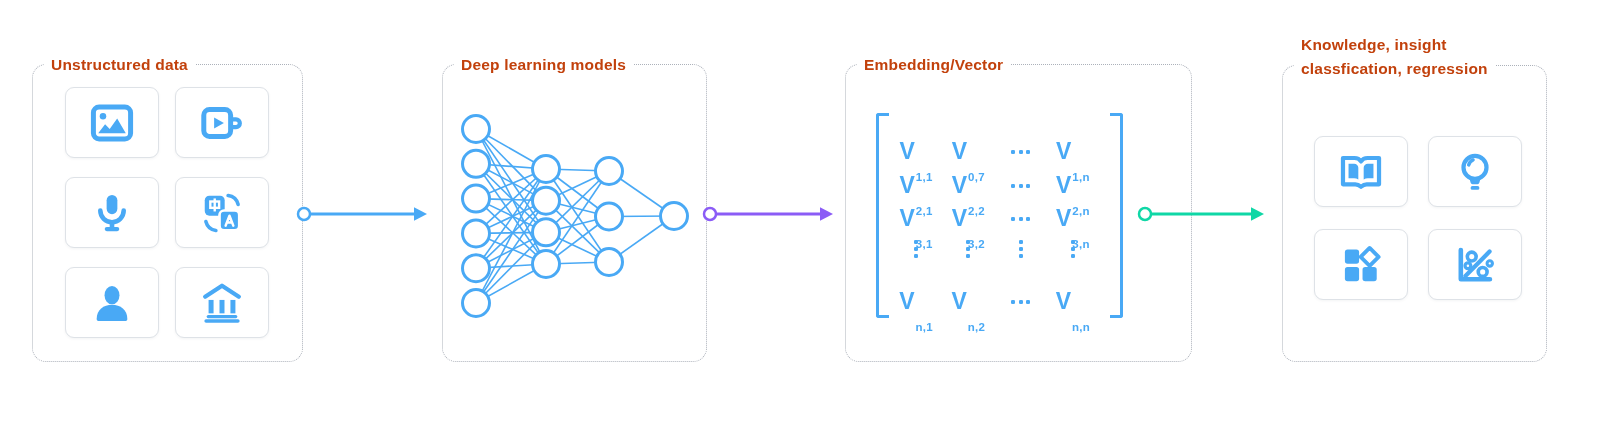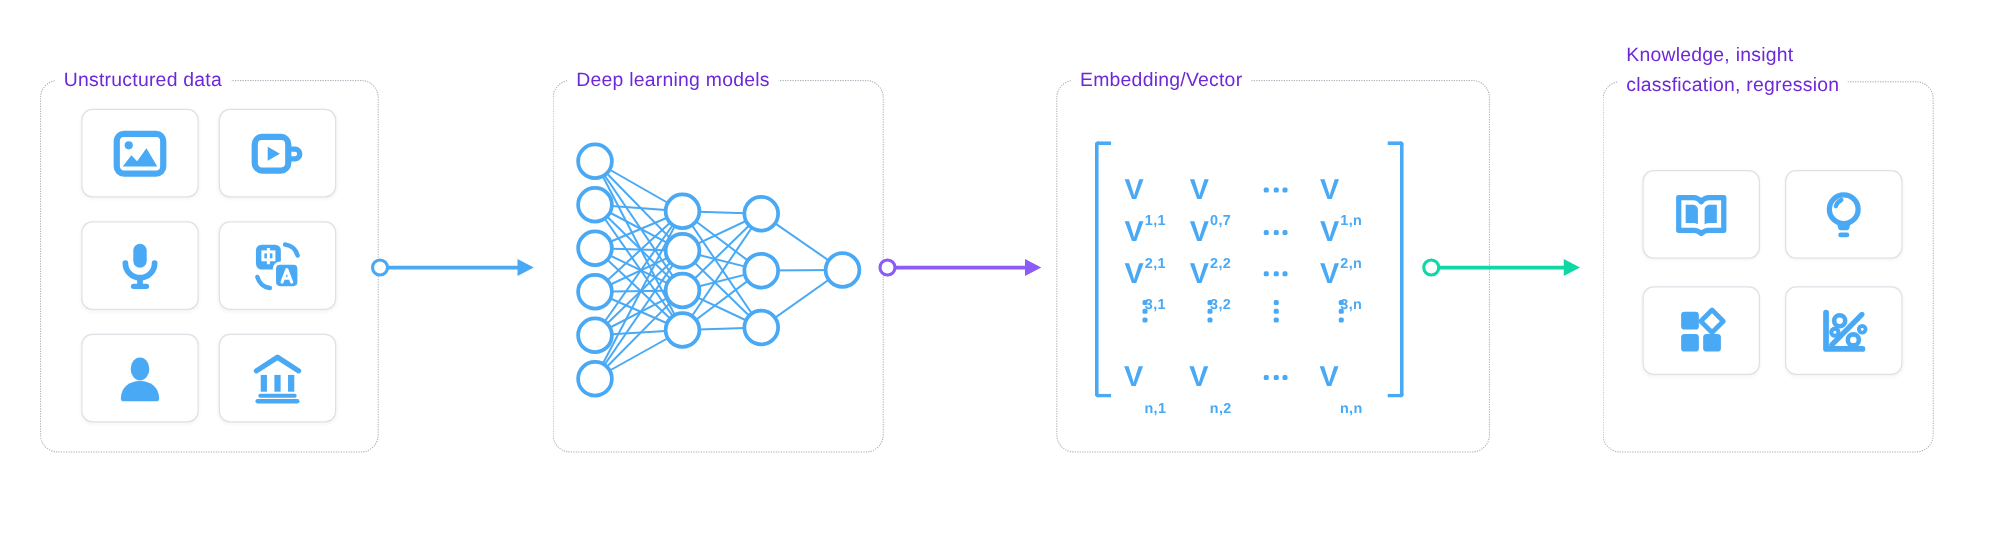--- a/index.html
+++ b/index.html
@@ -8,21 +8,21 @@
 
   #canvas { position:relative; width:1600px; height:434px; background:#ffffff; overflow:hidden; }
 
   .panel { position:absolute; border:1.5px dotted #acb1ba; border-radius:14px; }
   #panel-unstructured { left:32px;  top:64px; width:271px; height:298px; }
   #panel-models       { left:442px; top:64px; width:265px; height:298px; }
   #panel-embedding    { left:845px; top:64px; width:347px; height:298px; }
   #panel-knowledge    { left:1282px;top:65px; width:265px; height:297px; }
 
   .panel-title { position:absolute; top:-11px; left:11px; background:#fff; padding:0 7px;
-                 font-size:15.5px; font-weight:400; color:#6d28d9; line-height:21px;
+                 font-size:15.5px; font-weight:700; color:#c2410c; line-height:21px;
                  white-space:nowrap; letter-spacing:.2px; }
   .panel-title.two-line { top:-33px; line-height:24px; }
 
   .cards { position:absolute; inset:0; }
   .card { position:absolute; width:94px; height:71px; background:#fff; border:1px solid #dee2e7;
           border-radius:9px; display:flex; align-items:center; justify-content:center;
           color:#49a9f5; box-shadow:0 1px 3px rgba(20,30,60,.05); }
   .card svg { width:46px; height:46px; display:block; }
 
   #network-svg { position:absolute; left:0; top:0; }

